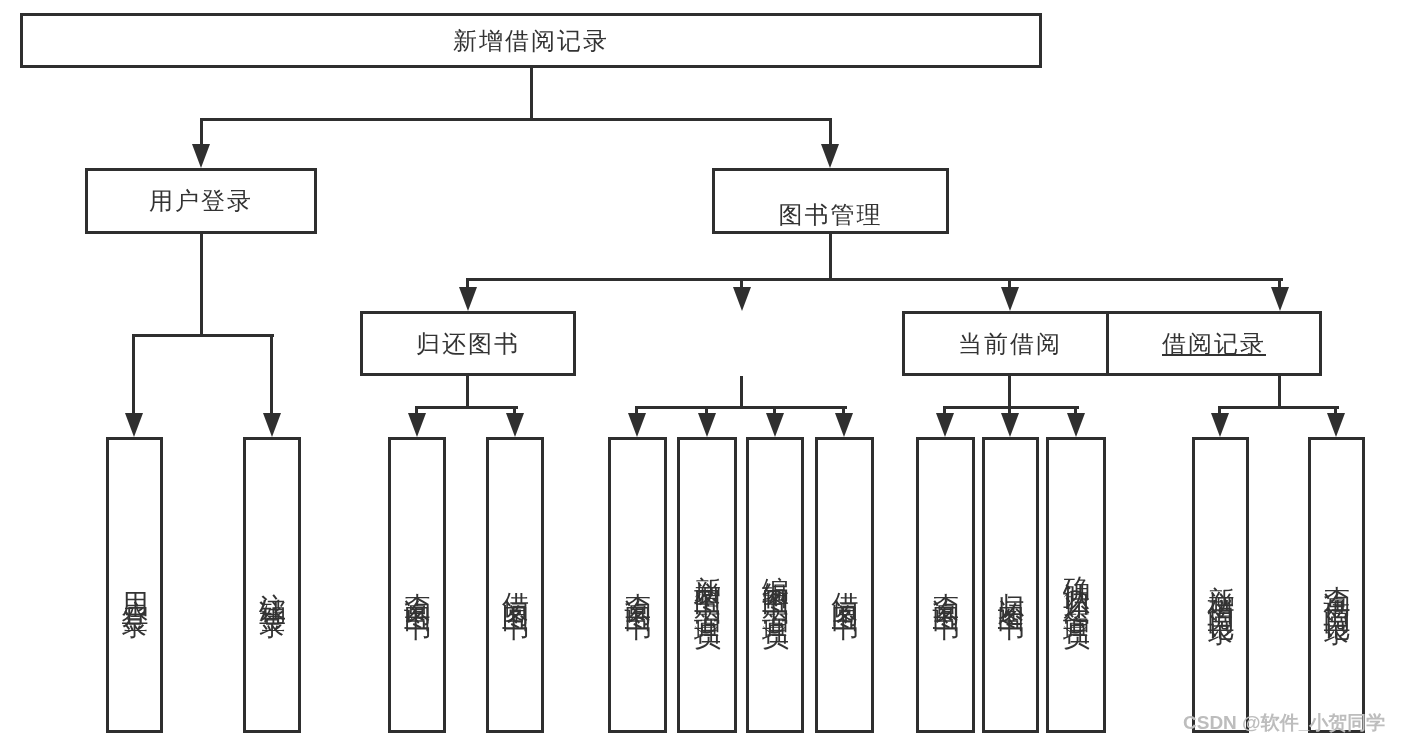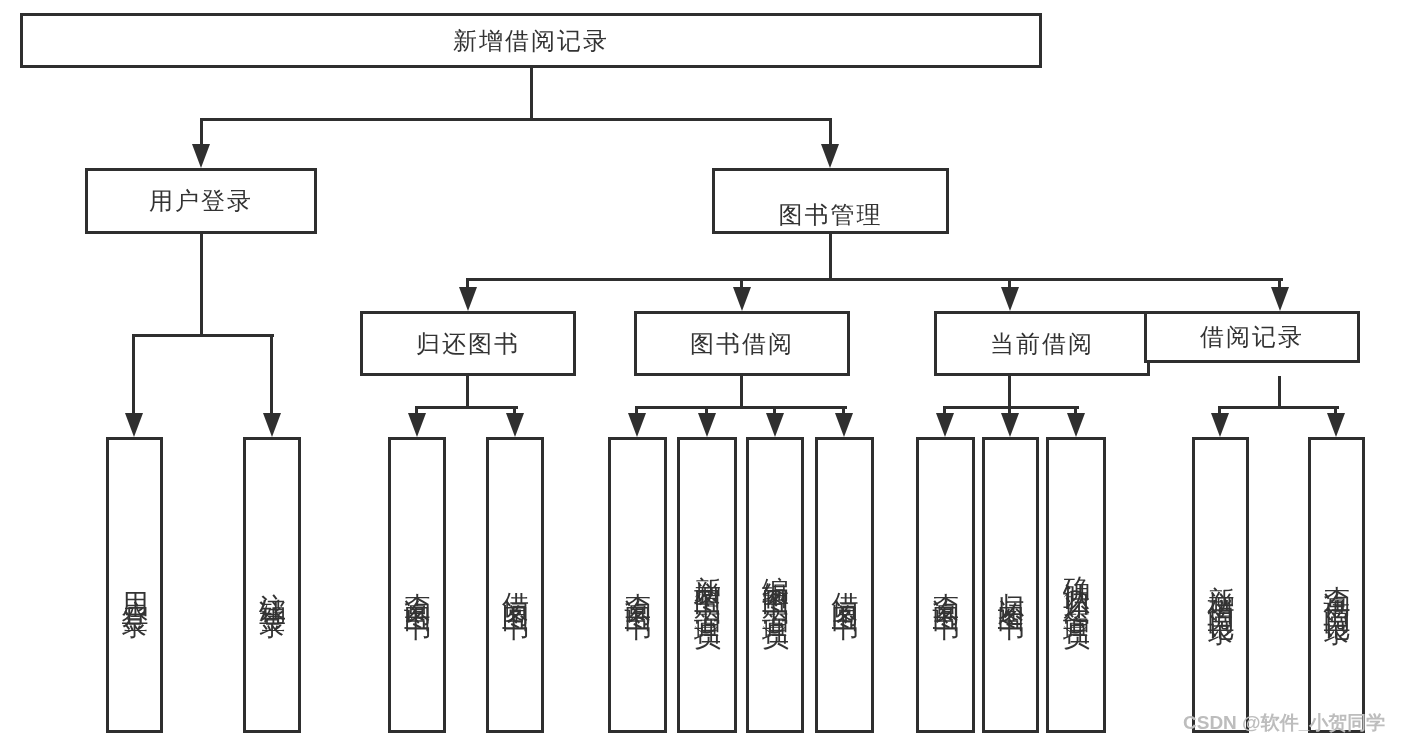--- a/index.html
+++ b/index.html
@@ -129,27 +129,24 @@
   <div class="box" style="left:85px; top:168px; width:232px; height:66px;">
     <span class="hlabel">用户登录</span>
   </div>
   <div class="box" style="left:712px; top:168px; width:237px; height:66px;align-items:flex-end;">
     <span class="hlabel">图书管理</span>
   </div>
 
   <div class="box" style="left:360px; top:311px; width:216px; height:65px;">
     <span class="hlabel">归还图书</span>
   </div>
-  <div class="box" style="left:634px; top:311px; width:216px; height:65px;">
-    <span class="hlabel">图书借阅</span>
-  </div>
-  <div class="box" style="left:902px; top:311px; width:216px; height:65px;margin-left:32px;">
+  <div class="box" style="left:902px; top:311px; width:216px; height:65px;">
     <span class="hlabel">当前借阅</span>
   </div>
-  <div class="box" style="left:1144px; top:311px; width:216px; height:52px;">
+  <div class="box" style="left:1106px; top:311px; width:216px; height:65px;text-decoration:underline;">
     <span class="hlabel">借阅记录</span>
   </div>
 
   <div class="box" style="left:106px; top:437px; width:57px; height:296px;">
     <span class="vlabel">用户登录</span>
   </div>
   <div class="box" style="left:243px; top:437px; width:58px; height:296px;">
     <span class="vlabel">注销登录</span>
   </div>
 

